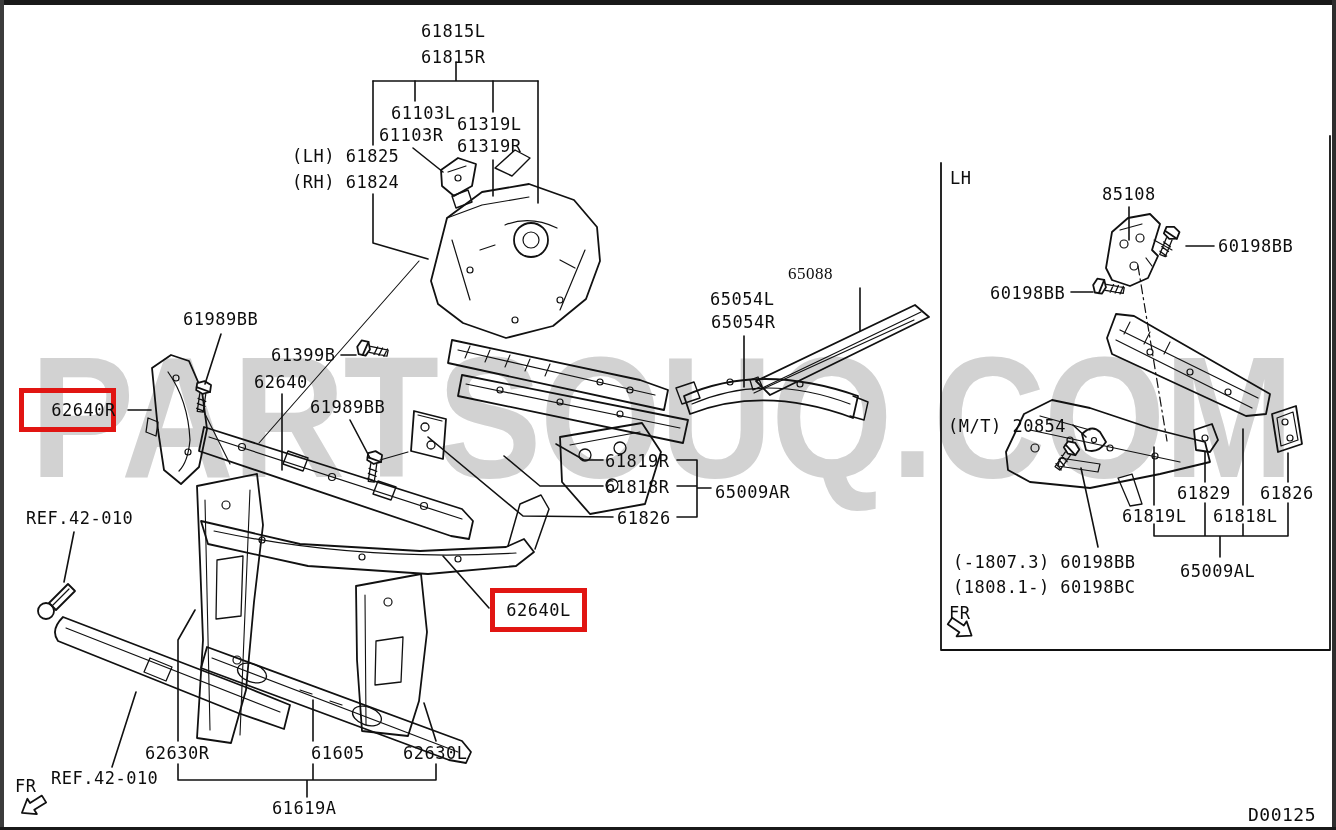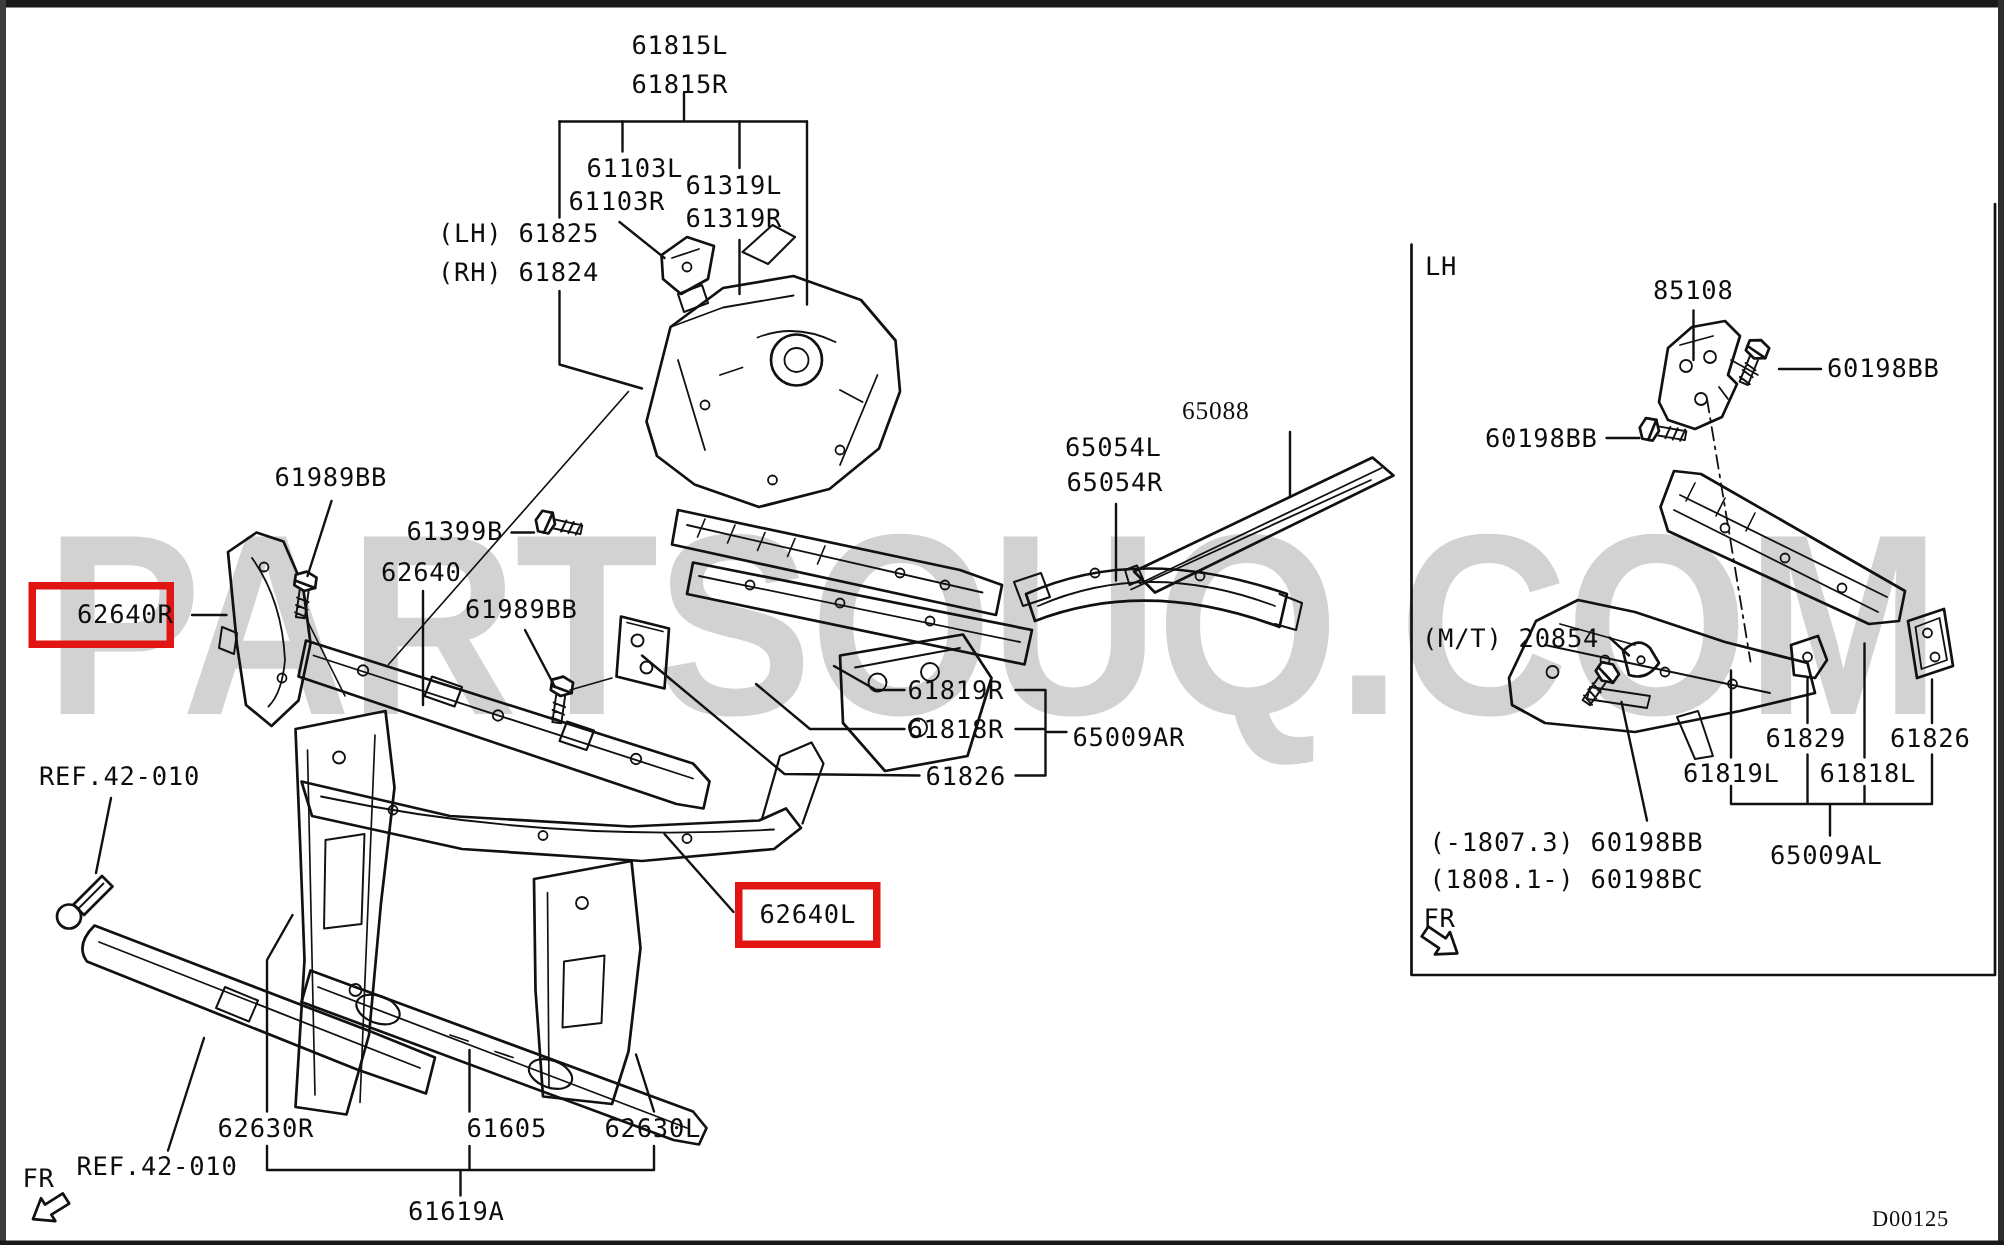--- a/index.html
+++ b/index.html
@@ -10,21 +10,21 @@
     position:absolute;left:30px;top:318px;z-index:1;
     font-family:"Liberation Sans", sans-serif;font-weight:bold;font-size:172px;
     letter-spacing:-2px;color:var(--wm,#d2d2d2);white-space:nowrap;
     transform:scaleX(0.91);transform-origin:left top;user-select:none;
   }
   #art{position:absolute;left:0;top:0;z-index:2;}
   #labels{position:absolute;left:0;top:0;width:1336px;height:700px;z-index:3;}
   .lbl{position:absolute;font-size:17px;letter-spacing:0.5px;color:#0d0d0d;white-space:pre;line-height:1.1;}
   .lbl.boxed{border:5px solid var(--hl,#e11512);box-sizing:border-box;
              display:flex;align-items:center;justify-content:center;padding:0;}
-  .lbl.small{font-size:15px;font-family:Liberation Serif, serif;}
+  .lbl.small{font-size:18px;}
   .edge{position:absolute;z-index:4;}
   #edge-top{left:0;top:0;width:1336px;height:5px;background:#191919;}
   #edge-left{left:0;top:0;width:4px;height:830px;background:#3c3c3c;}
   #edge-right{left:1332px;top:0;width:4px;height:830px;background:#2e2e2e;}
   #edge-bottom{left:0;top:827px;width:1336px;height:3px;background:#191919;}
 </style>
 </head>
 <body>
 
 <div id="stage">

